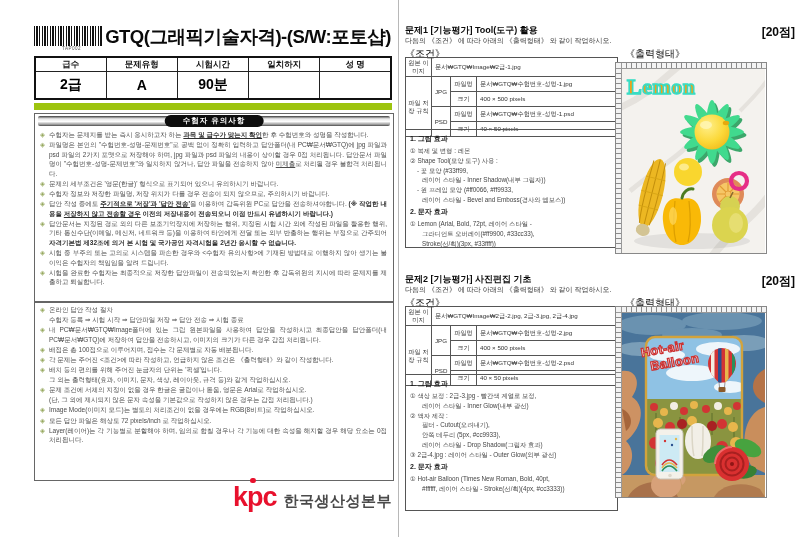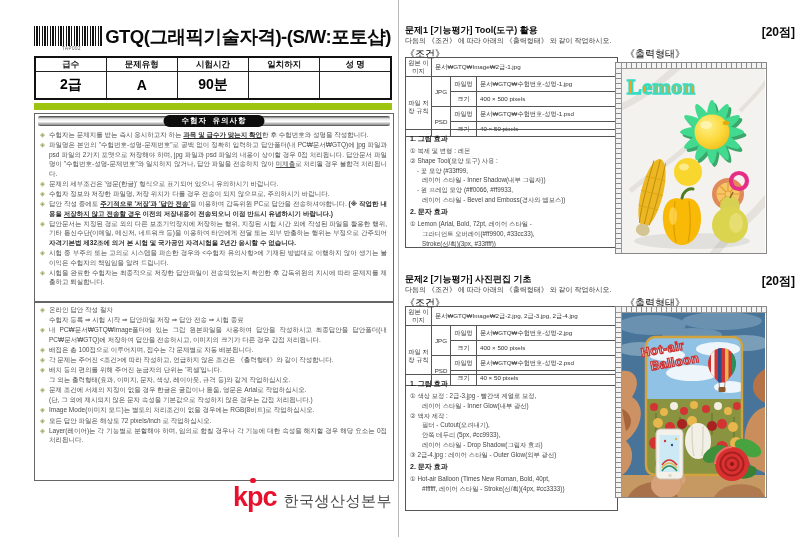--- a/index.html
+++ b/index.html
@@ -21,35 +21,35 @@
   .info-table .hd{font-size:8.5px;font-weight:bold;height:13px;color:#111;margin-left:42px;}
   .info-table .vl{font-size:14px;font-weight:bold;height:26px;color:#000;}
   .green-bar{position:absolute;left:14px;top:85px;width:358px;height:7px;background:#9dc40e;}
 
   .notice{position:absolute;left:14px;width:358px;border:1px solid #666;background:#fff;overflow:hidden;}
   #notice1{top:95px;height:187px;}
   #notice2{top:284px;height:177px;}
   .notice-bar{position:relative;height:10px;margin:2px 3px 2px;border-radius:2px;
     background:linear-gradient(180deg,#3a3a3a 0%,#e8e8e8 28%,#fdfdfd 55%,#9a9a9a 85%,#4a4a4a 100%);}
   .notice-pill{position:absolute;left:50%;top:-1px;transform:translateX(-50%);height:12px;line-height:12px;
-    background:#0d0d0d;color:#fff;font-size:7.5px;font-weight:bold;padding:0 18px;border-radius:7px;letter-spacing:1px;white-space:nowrap;font-family:Liberation Mono, monospace;}
+    background:#0d0d0d;color:#fff;font-size:7.5px;font-weight:bold;padding:0 18px;border-radius:7px;letter-spacing:1px;white-space:nowrap;}
   .notice-body{padding:2px 6px 0 5px;font-size:6.5px;line-height:9.6px;color:#4a4a4a;}
   .bullet{display:flex;align-items:flex-start;margin-bottom:.5px;}
   .bullet .diamond{flex:0 0 9px;font-size:6.5px;color:#96a85e;}
   .bullet .btxt{flex:1;text-align:justify;}
   .bullet.ind1{padding-left:9px;}
   .bullet.ind2{padding-left:14px;}
   .b{font-weight:bold;color:#2e2e2e;}
   .u{text-decoration:underline;}
 
   .logo-row{position:absolute;left:0;top:464px;width:372px;display:flex;justify-content:flex-end;align-items:center;gap:7px;}
   .kpc-mark{font-size:27px;font-weight:800;color:#e8112d;letter-spacing:-1px;line-height:26px;}
   .kpc-mark .p{position:relative;}
   .kpc-mark .pdot{position:absolute;left:3.5px;top:-4px;width:5.5px;height:5.5px;border-radius:50%;background:#e8112d;}
-  .kpc-org{font-size:15px;font-weight:400;color:#4a4a4a;letter-spacing:.5px;margin-top:10px;}
+  .kpc-org{font-size:15px;font-weight:700;color:#4a4a4a;letter-spacing:.5px;margin-top:10px;}
 
   
   .prob-title{position:absolute;left:2px;font-size:9px;font-weight:bold;color:#0a0a0a;white-space:nowrap;}
   .prob-points{position:absolute;right:0;font-size:12px;font-weight:bold;color:#0a0a0a;}
   .prob-sub{position:absolute;left:2px;font-size:7px;color:#333;white-space:nowrap;}
   .cond-label{position:absolute;font-size:10px;font-weight:normal;color:#0a0a0a;}
   .cond-table{position:absolute;left:2px;width:213px;border-collapse:collapse;table-layout:fixed;font-size:6.2px;color:#333;}
   .cond-table td{border:1px solid #555;padding:1px 2px;line-height:1.25;}
   .cond-table .lab{text-align:center;}
   .cond-table .val{text-align:left;padding-left:3px;}

